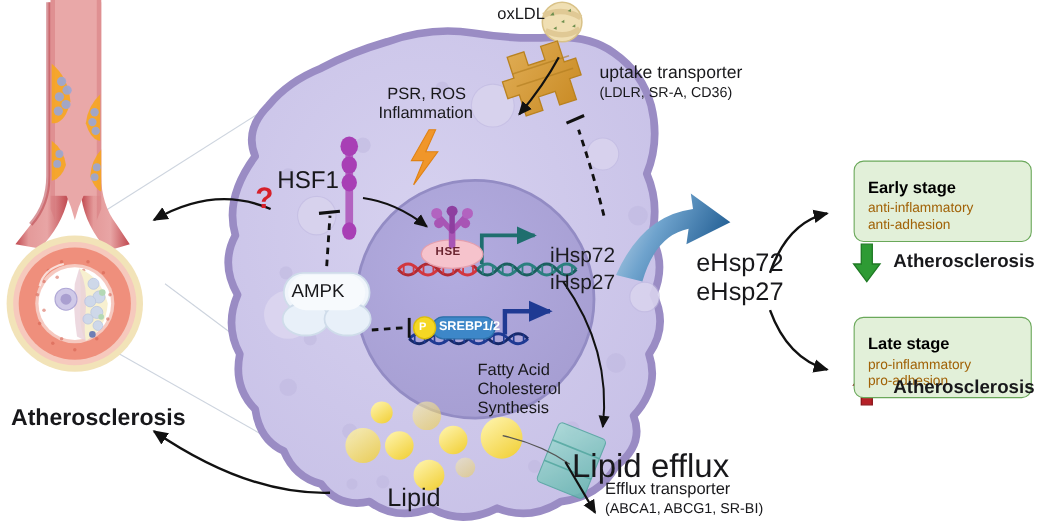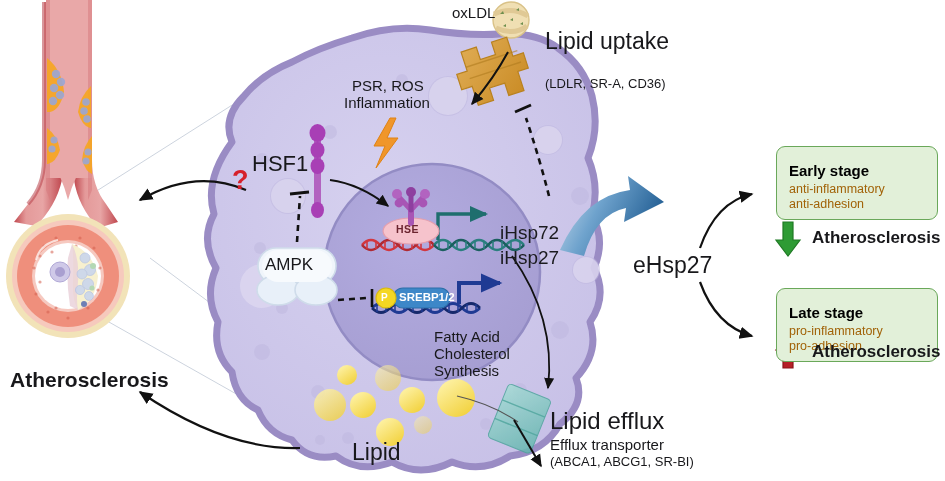--- a/index.html
+++ b/index.html
@@ -372,21 +372,21 @@
   </g>
   <g>
     <path d="M783,368 L793,368 L793,350 L800,350 L788,334 L776,350 L783,350 Z" fill="#b62027" stroke="#8c1419" stroke-width="1.2"></path>
   </g>
 </svg>
 
 <div class="lbl big t-bold" style="left:10px;top:368px;">Atherosclerosis</div>
 
 <div class="lbl med" style="left:452px;top:5px;">oxLDL</div>
 
-<div class="lbl big" style="left:545px;top:29px;font-size:23px;">Lipid uptake</div>
+<div class="lbl med" style="left:545px;top:58px;font-size:16px;">uptake transporter</div>
 <div class="lbl sm" style="left:545px;top:77px;">(LDLR, SR-A, CD36)</div>
 
 <div class="lbl med" style="left:352px;top:78px;">PSR, ROS</div>
 <div class="lbl med" style="left:344px;top:95px;">Inflammation</div>
 
 <div class="lbl" style="left:252px;top:152px;font-size:22px;">HSF1</div>
 <div class="lbl qmark" style="left:232px;top:165px;">?</div>
 
 <div class="lbl" style="left:265px;top:255px;font-size:17px;">AMPK</div>
 
@@ -397,24 +397,25 @@
 
 <div class="lbl nucl-txt" style="left:500px;top:222px;">iHsp72</div>
 <div class="lbl nucl-txt" style="left:500px;top:247px;">iHsp27</div>
 
 <div class="lbl med" style="left:434px;top:329px;">Fatty Acid</div>
 <div class="lbl med" style="left:434px;top:346px;">Cholesterol</div>
 <div class="lbl med" style="left:434px;top:363px;">Synthesis</div>
 
 <div class="lbl" style="left:352px;top:440px;font-size:23px;">Lipid</div>
 
-<div class="lbl" style="left:550px;top:408px;font-size:24px;">Lipid efflux</div>
+<div class="lbl" style="left:520px;top:408px;font-size:30px;">Lipid efflux</div>
 <div class="lbl med" style="left:550px;top:437px;font-size:15px;">Efflux transporter</div>
 <div class="lbl med" style="left:550px;top:455px;font-size:13px;text-align:right;">(ABCA1, ABCG1, SR-BI)</div>
 
+<div class="lbl" style="left:633px;top:226px;font-size:23px;">eHsp72</div>
 <div class="lbl" style="left:633px;top:253px;font-size:23px;">eHsp27</div>
 
 <div class="greenbox" style="left:776px;top:146px;width:160px;height:72px;"></div>
 <div class="lbl boxtitle" style="left:789px;top:163px;">Early stage</div>
 <div class="lbl boxline" style="left:789px;top:182px;">anti-inflammatory</div>
 <div class="lbl boxline" style="left:789px;top:197px;">anti-adhesion</div>
 <div class="lbl t-bold" style="left:812px;top:228px;font-size:17px;">Atherosclerosis</div>
 
 <div class="greenbox" style="left:776px;top:288px;width:160px;height:72px;"></div>
 <div class="lbl boxtitle" style="left:789px;top:305px;">Late stage</div>

